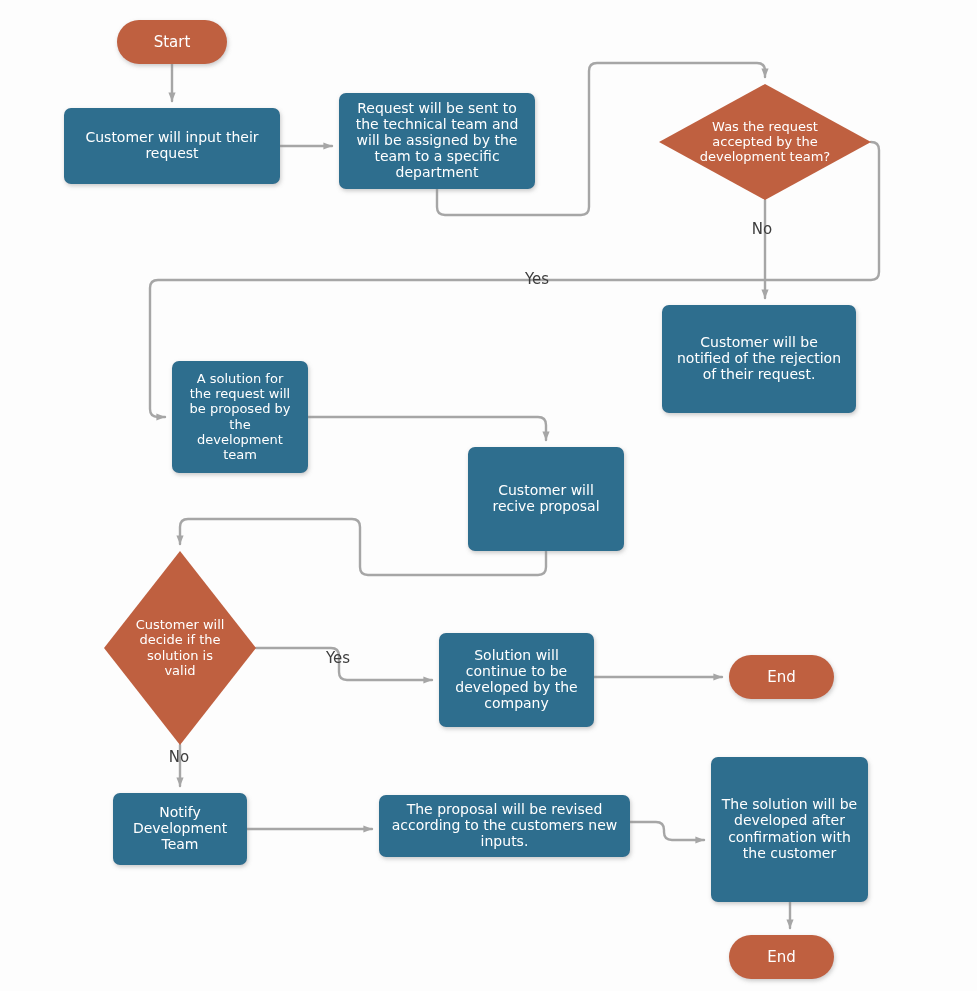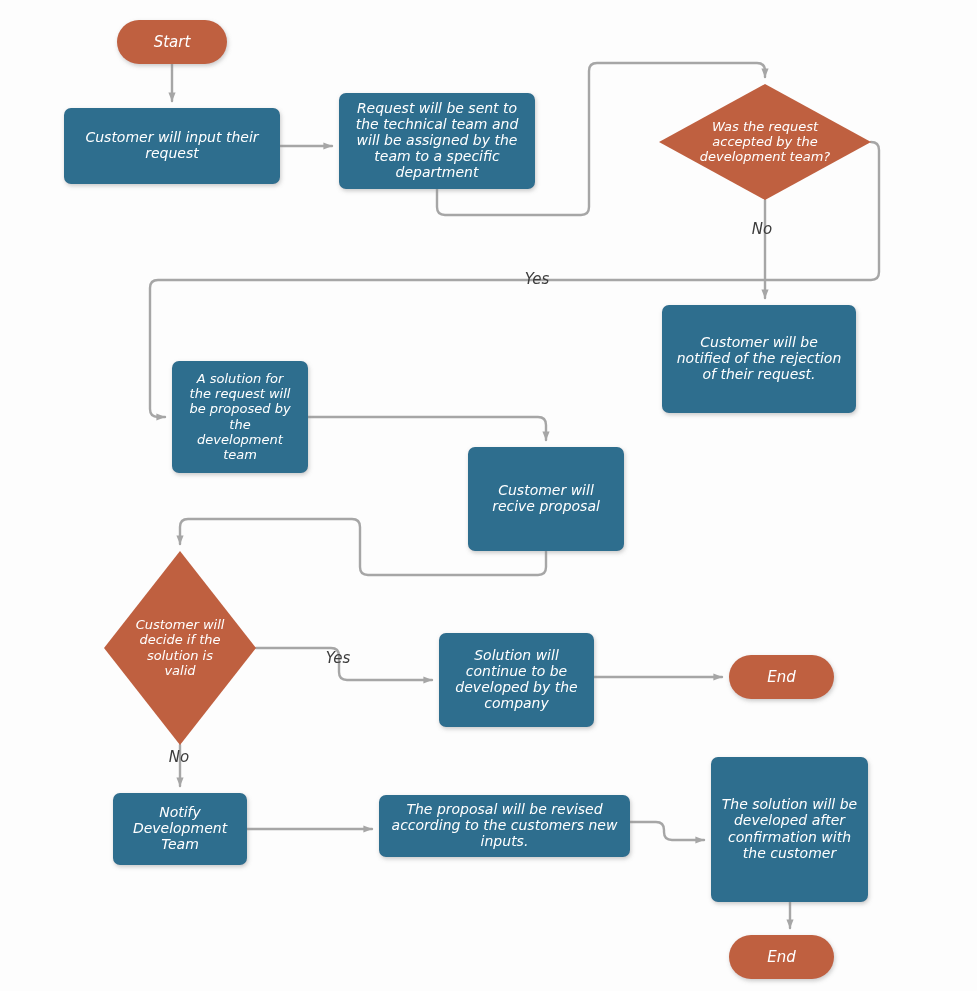--- a/index.html
+++ b/index.html
@@ -46,21 +46,21 @@
     stroke-linecap: round;
     stroke-linejoin: round;
   }
   .shape {
     stroke: none;
   }
 </style>
 </head>
 <body style="background: rgb(253, 253, 253);">
 
-<div id="canvas" style="background: rgb(253, 253, 253); font-style: italic;">
+<div id="canvas" style="background: rgb(253, 253, 253);">
   <svg id="flow" viewBox="0 0 977 991">
     <defs>
       <marker id="arrowhead" markerWidth="10" markerHeight="8" refX="8.6" refY="4" orient="auto" markerUnits="userSpaceOnUse">
         <path d="M 0 0.4 L 9 4 L 0 7.6 Z" fill="#a6a6a6"></path>
       </marker>
       <filter id="softshadow" x="-25%" y="-25%" width="160%" height="170%">
         <feDropShadow dx="1" dy="2" stdDeviation="2" flood-color="#8a8a8a" flood-opacity="0.45"></feDropShadow>
       </filter>
     </defs>
 

